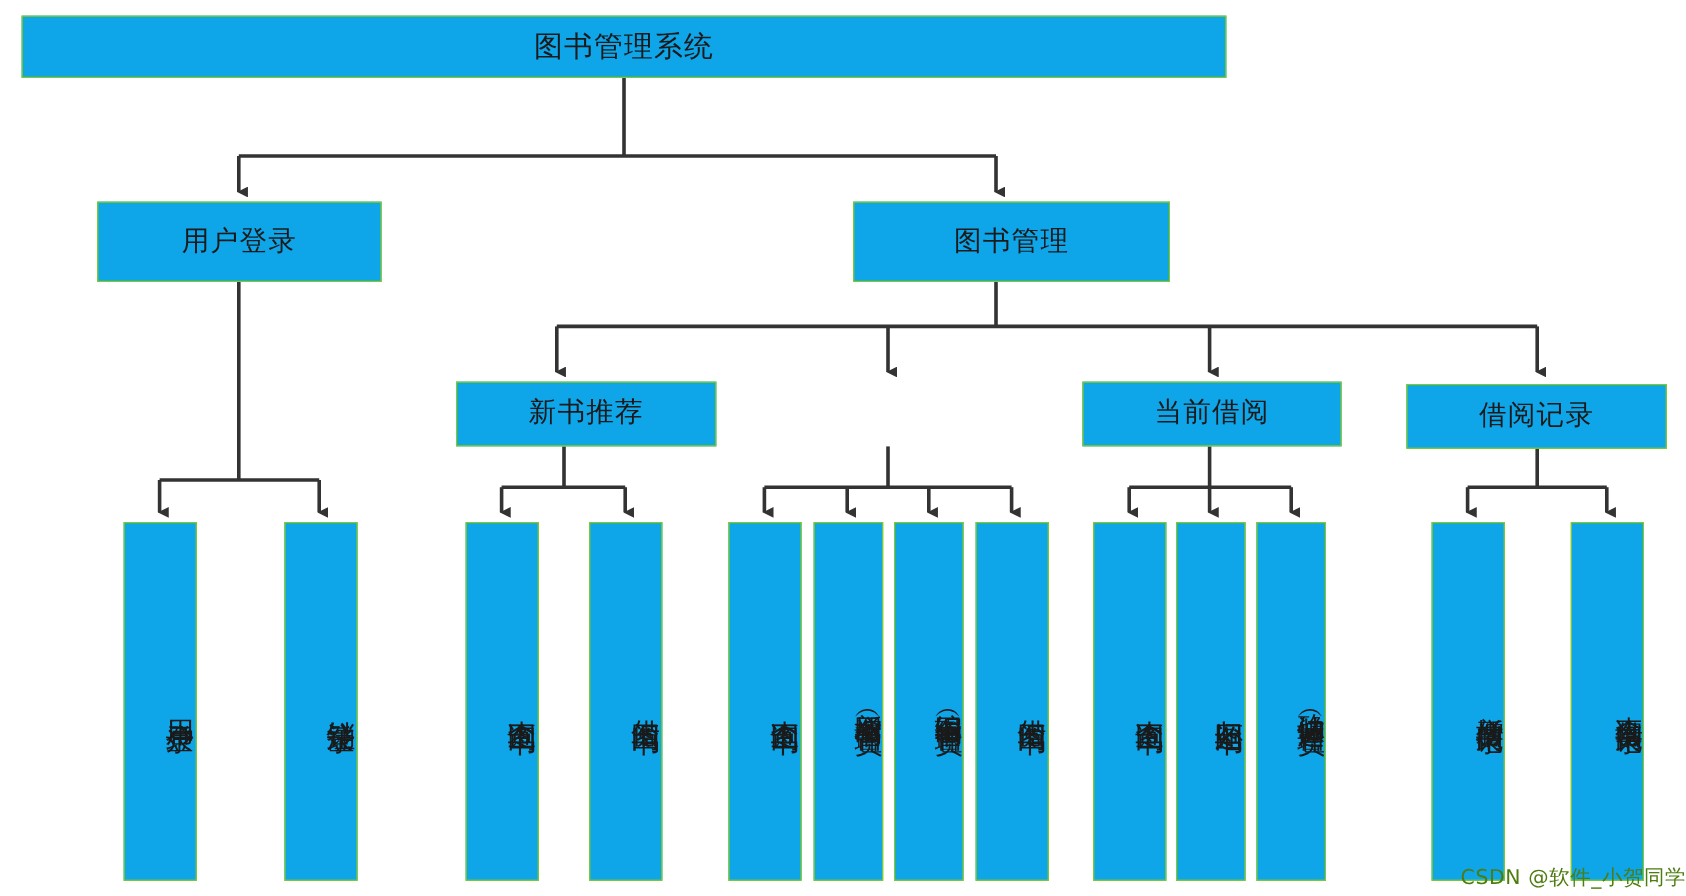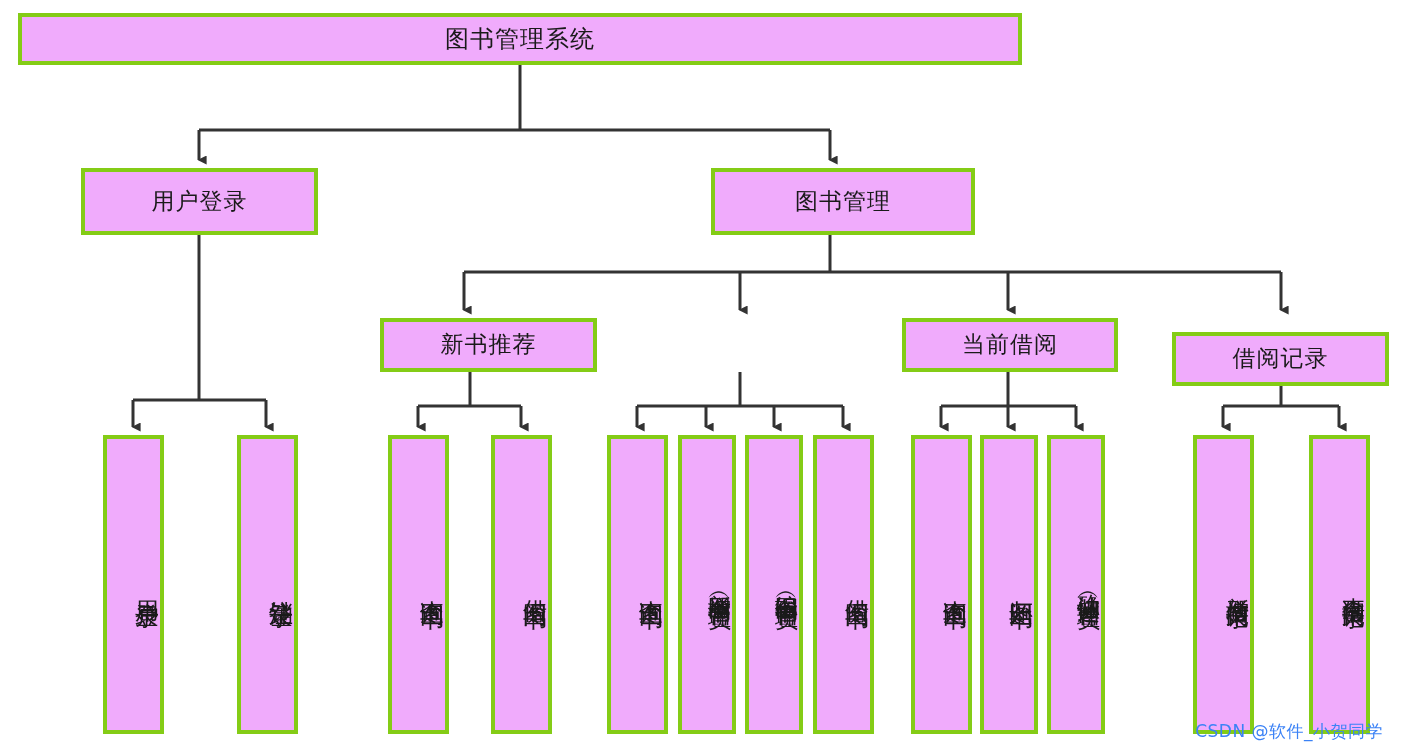--- a/index.html
+++ b/index.html
@@ -9,22 +9,22 @@
     background:#ffffff;
     font-family:"DejaVu Sans","Liberation Sans",sans-serif;
     overflow:hidden;
   }
   #canvas{position:relative;width:1405px;height:747px;}
   svg#wires{position:absolute;left:0;top:0;width:1405px;height:747px;pointer-events:none;}
 
   .node{
     position:absolute;
     box-sizing:border-box;
-    background:#f0abfc;
-    border:4px solid #84cc16;
+    background:#0ea5e9;
+    border:1px solid #84cc16;
     display:flex;align-items:center;justify-content:center;
     color:#1a1a1a;
     z-index:2;
   }
   .node.h-node{
     font-size:23px;
     letter-spacing:1px;
     line-height:1.2;
   }
   .node.v-node{
@@ -37,23 +37,23 @@
     align-items:flex-start;
     justify-content:center;
     white-space:nowrap;
   }
   .node.v-node.tall-text{font-size:23px;}
 
   #root-node{font-size:24px;}
 
   .watermark{
     position:absolute;
-    right:22px;bottom:4px;
+    right:0;bottom:4px;
     font-size:17px;
-    color:#3b82f6;
+    color:#4d7c0f;
     letter-spacing:0.5px;
     z-index:5;
     white-space:nowrap;
   }
 </style>
 </head>
 <body>
 
 <div id="canvas">
 
@@ -112,21 +112,21 @@
 
   <div class="node h-node" style="left:81px;top:168px;width:237px;height:67px;">用户登录</div>
 
   <div class="node h-node" style="left:711px;top:168px;width:264px;height:67px;">图书管理</div>
 
   <div class="node h-node" style="left:361px;top:318px;width:217px;height:54px;margin-left:19px;">新书推荐</div>
 
 
   <div class="node h-node" style="left:902px;top:318px;width:216px;height:54px;">当前借阅</div>
 
-  <div class="node h-node" style="left:1172px;top:332px;width:217px;height:54px;">借阅记录</div>
+  <div class="node h-node" style="left:1172px;top:320px;width:217px;height:54px;">借阅记录</div>
 
   <div class="node v-node" style="left:103px;top:435px;width:61px;height:299px;">用户登录</div>
 
   <div class="node v-node" style="left:237px;top:435px;width:61px;height:299px;">注销登录</div>
 
   <div class="node v-node" style="left:388px;top:435px;width:61px;height:299px;">查询图书</div>
 
   <div class="node v-node" style="left:491px;top:435px;width:61px;height:299px;">借阅图书</div>
 
   <div class="node v-node" style="left:607px;top:435px;width:61px;height:299px;">查询图书</div>

